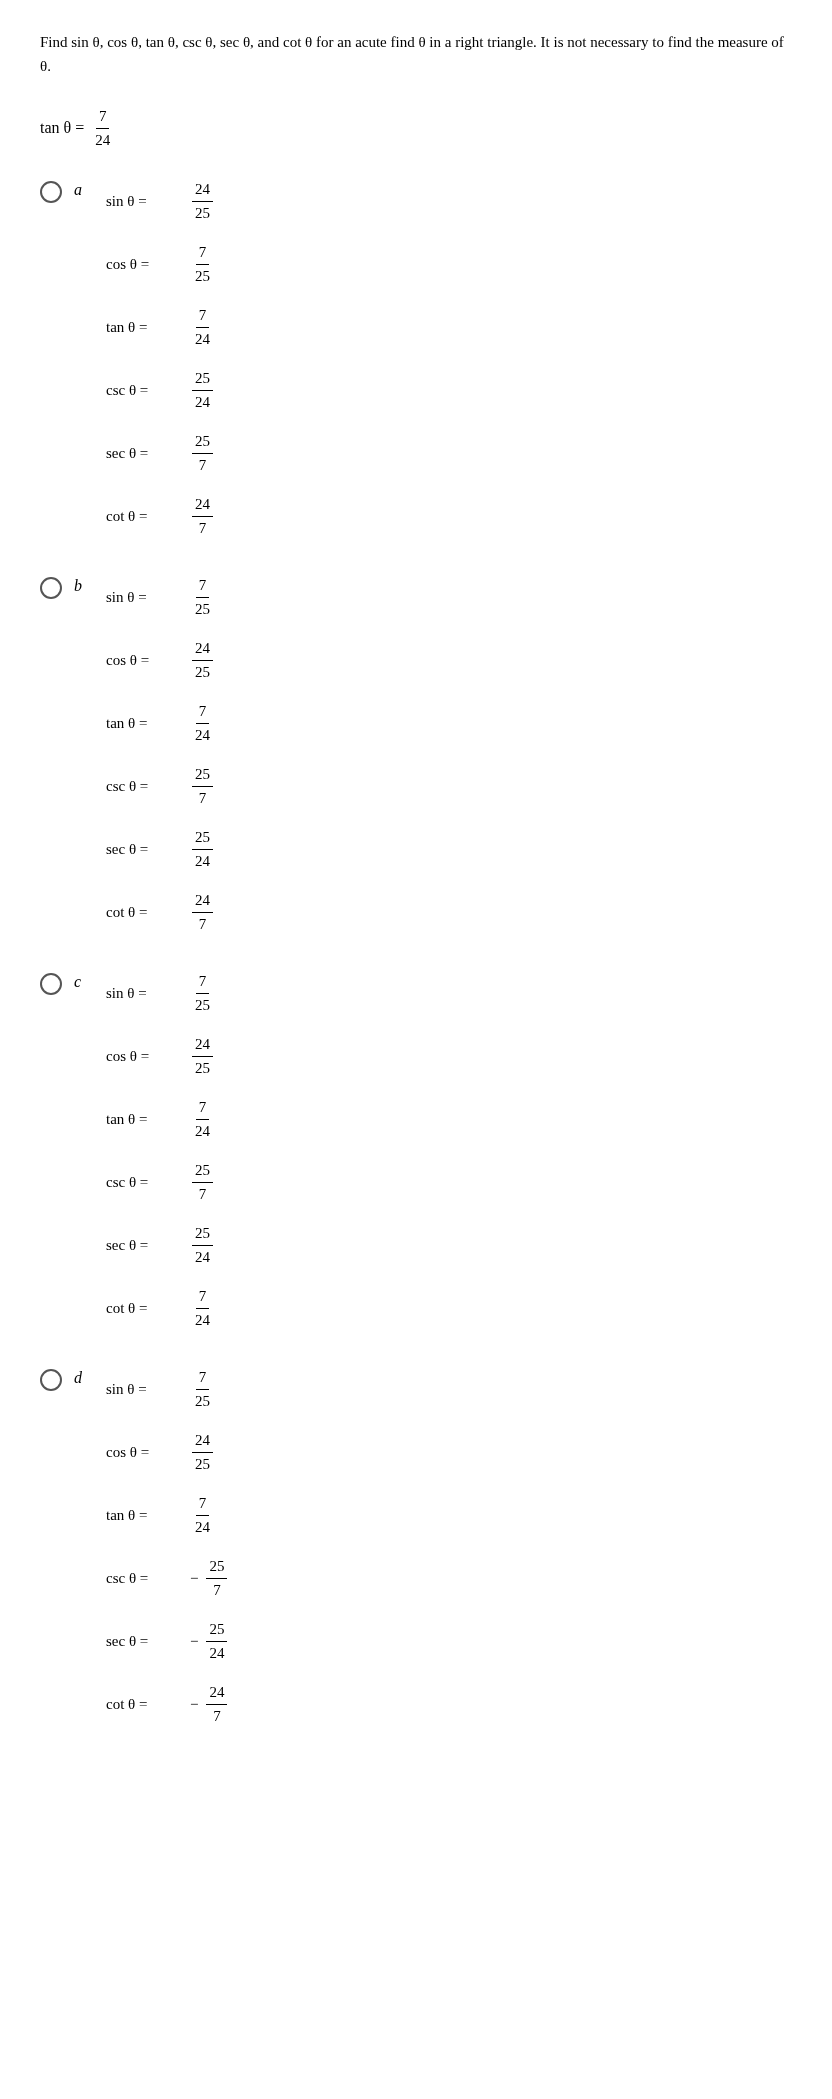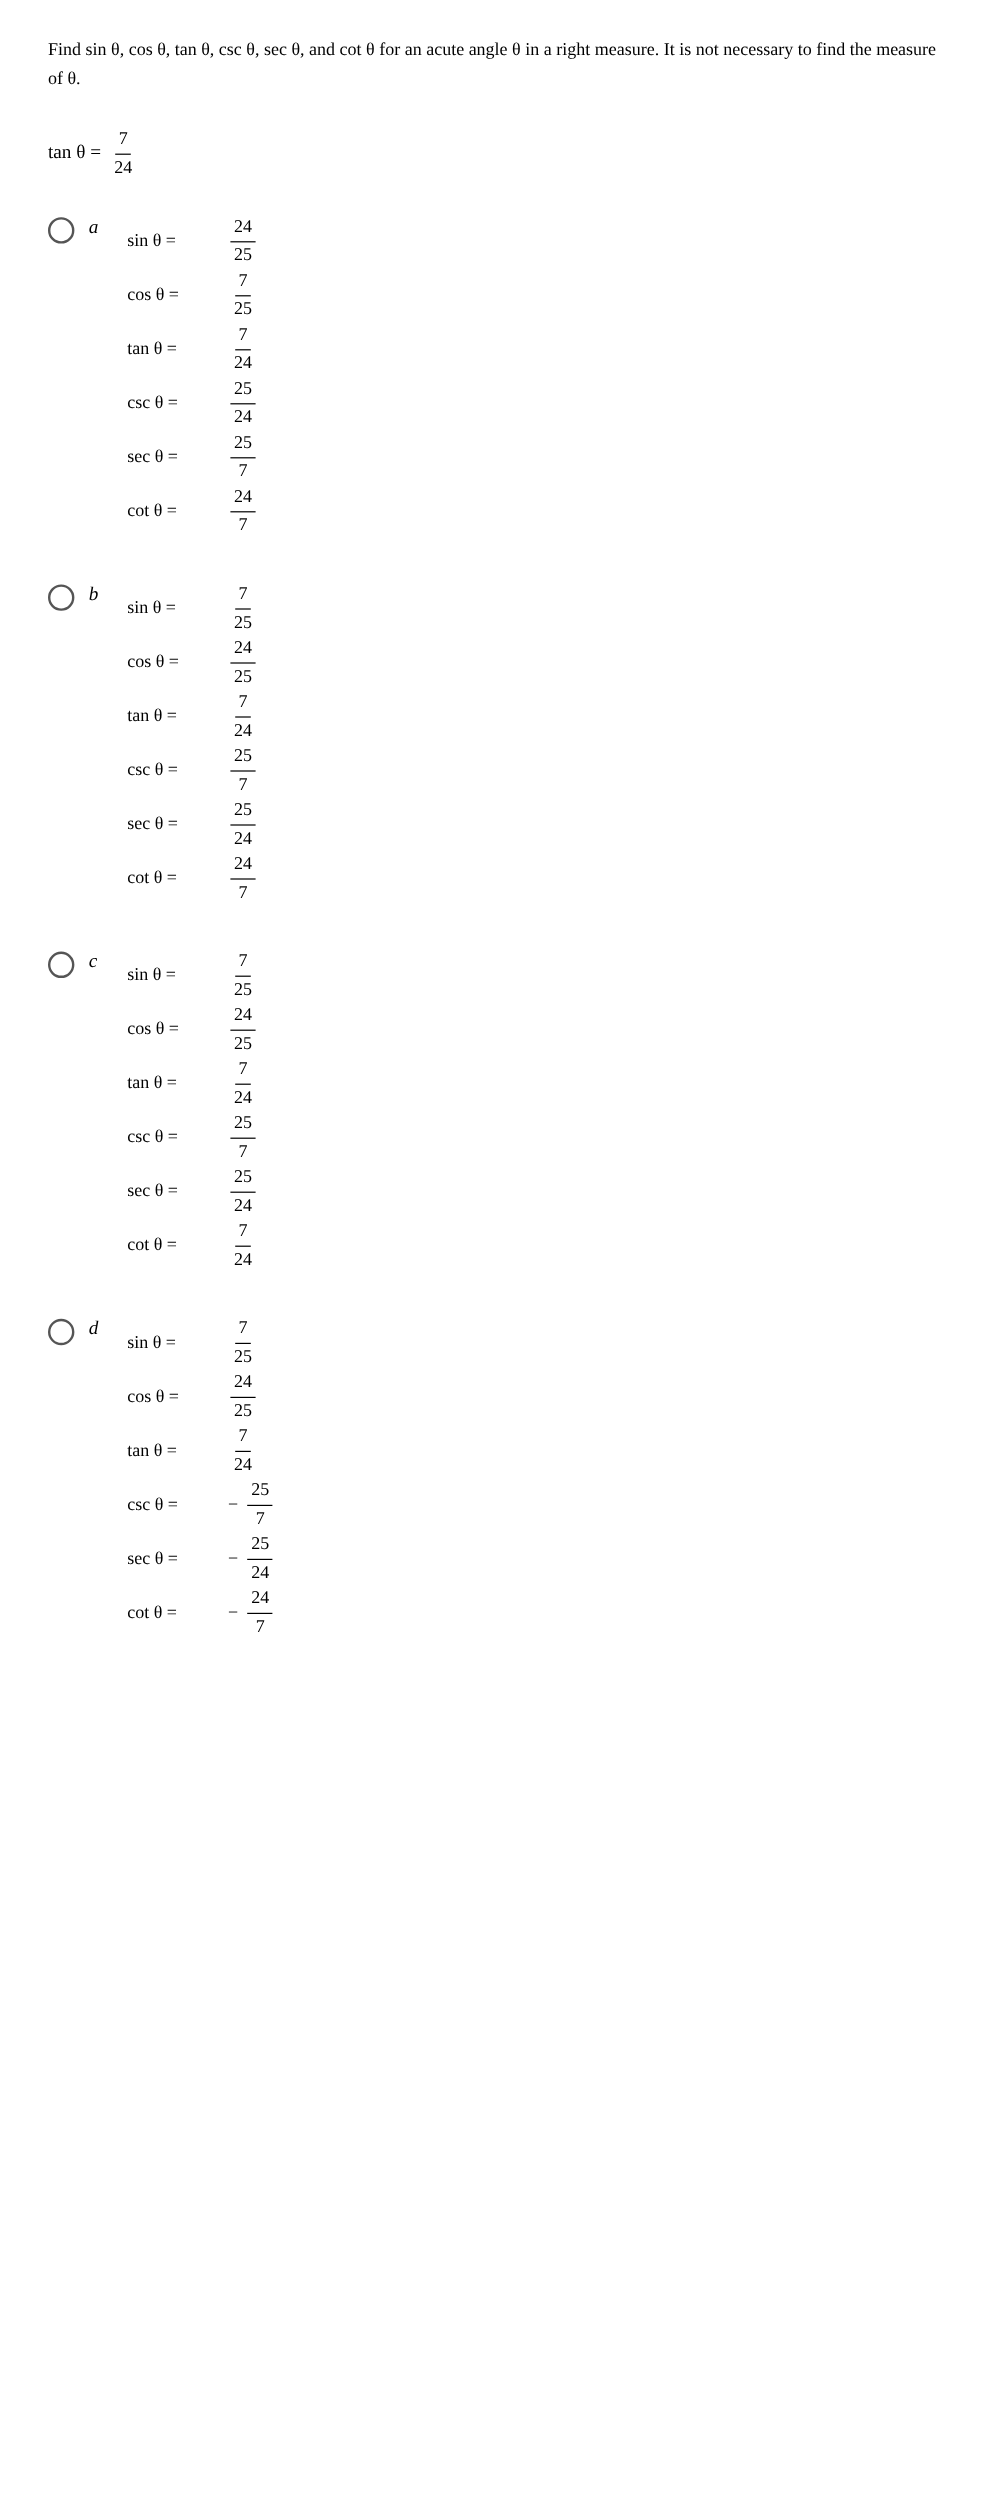--- a/index.html
+++ b/index.html
@@ -63,39 +63,40 @@
     .option-label {
       font-size: 16px;
       margin-right: 18px;
       margin-top: 0;
       min-width: 14px;
       font-style: italic;
     }
     .trig-list {
       display: flex;
       flex-direction: column;
+      gap: 18px;
     }
     .trig-row {
       display: flex;
       align-items: center;
       font-size: 15px;
       gap: 4px;
     }
     .trig-label {
       min-width: 80px;
       font-size: 15px;
     }
     .neg {
       margin-right: 2px;
     }
   </style>
 </head>
 <body>
 
-<p class="question">Find sin θ, cos θ, tan θ, csc θ, sec θ, and cot θ for an acute angle θ in a right measure. It is not necessary to find the measure of θ.</p>
+<p class="question">Find sin θ, cos θ, tan θ, csc θ, sec θ, and cot θ for an acute find θ in a right triangle. It is not necessary to find the measure of θ.</p>
 
 <div class="given">
   <span>tan θ =</span>
   <span class="frac">
     <span class="num">7</span>
     <span class="den">24</span>
   </span>
 </div>
 
 <div id="options-container">

